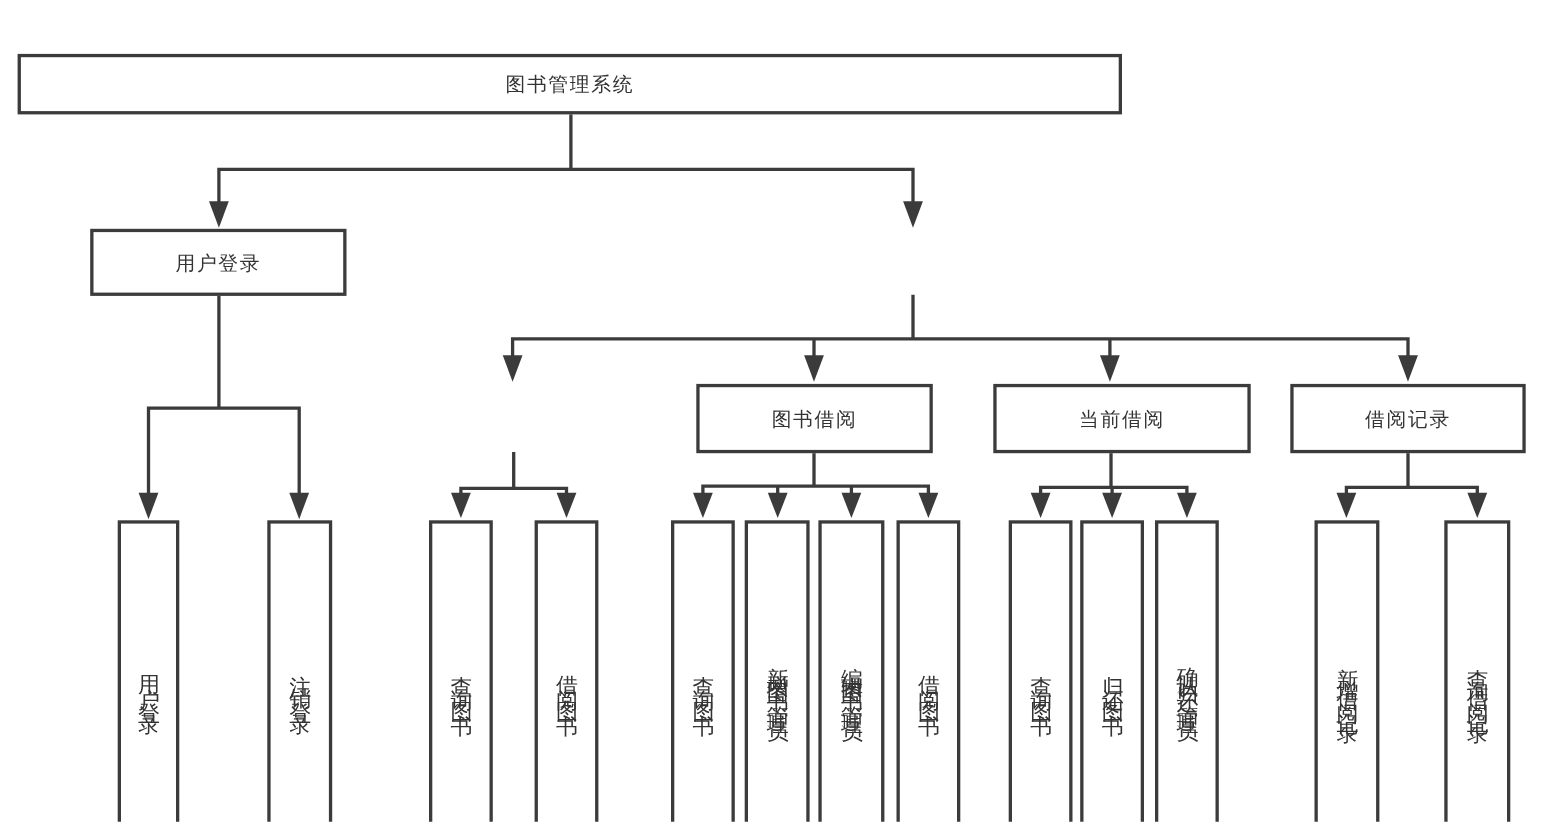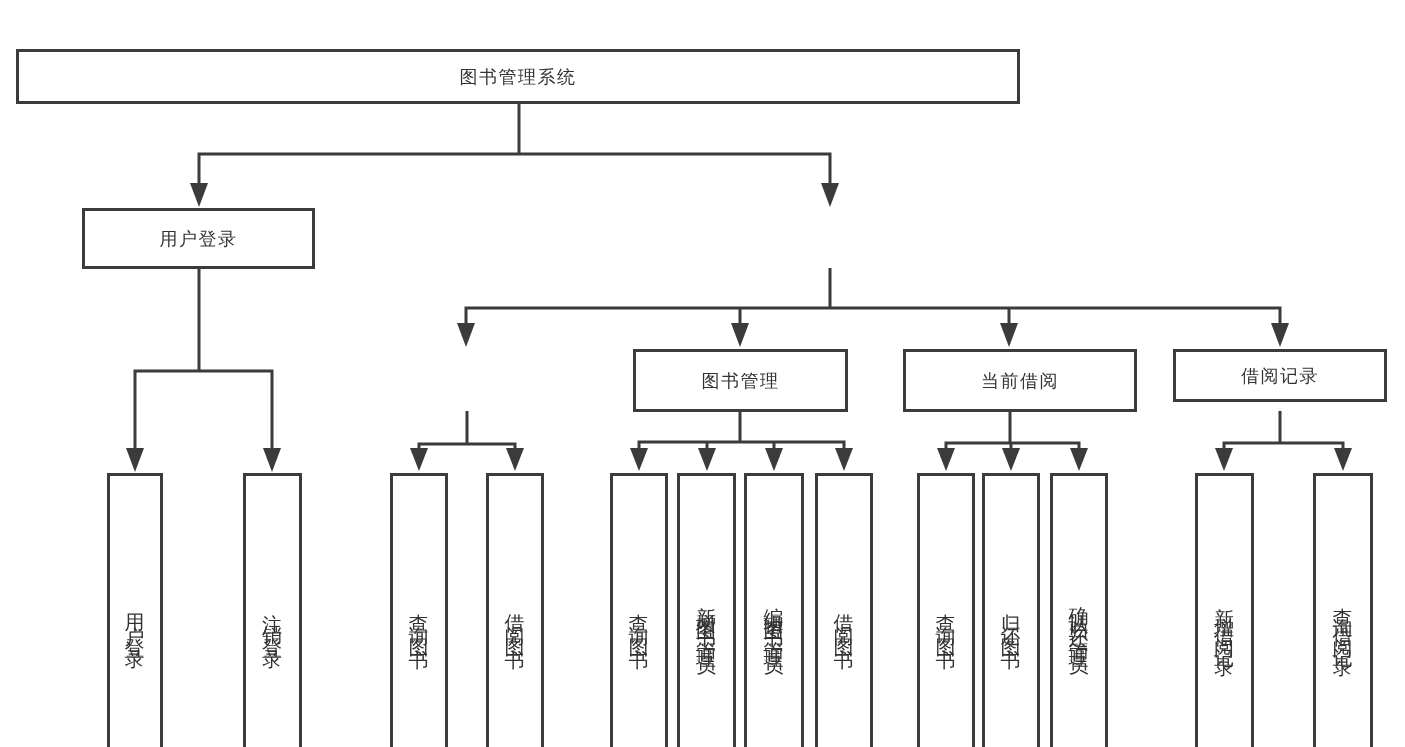--- a/index.html
+++ b/index.html
@@ -68,26 +68,26 @@
 
   <div class="node h" style="left:16px;top:13px;width:1004px;height:55px">
     <span>图书管理系统</span>
   </div>
 
   <div class="node h" style="left:82px;top:172px;width:233px;height:61px">
     <span>用户登录</span>
   </div>
 
   <div class="node h" style="left:633px;top:313px;width:215px;height:63px">
-    <span>图书管理</span>
+    <span>图书借阅</span>
   </div>
   <div class="node h" style="left:903px;top:313px;width:234px;height:63px">
     <span>当前借阅</span>
   </div>
-  <div class="node h" style="left:1173px;top:313px;width:214px;height:53px">
+  <div class="node h" style="left:1173px;top:313px;width:214px;height:63px">
     <span>借阅记录</span>
   </div>
 
   <div class="node v v4" style="left:107px;top:437px;width:56px;height:298px">
     <span>用户登录</span>
   </div>
   <div class="node v v4" style="left:243px;top:437px;width:59px;height:298px">
     <span>注销登录</span>
   </div>
 

